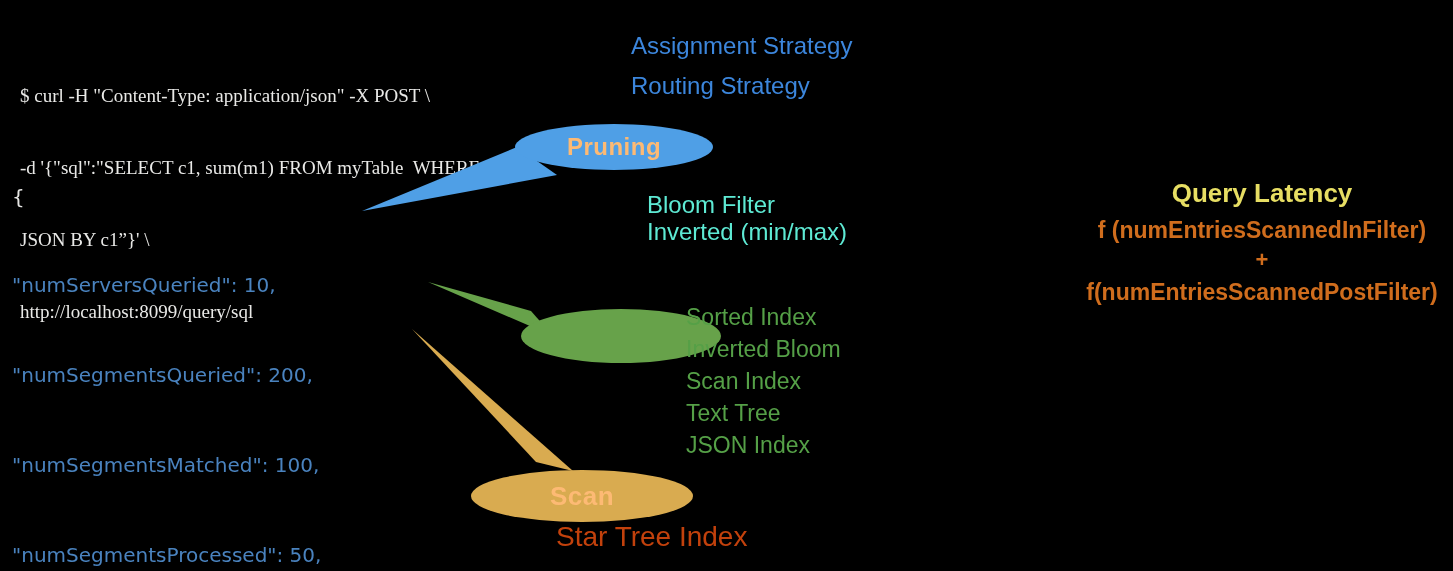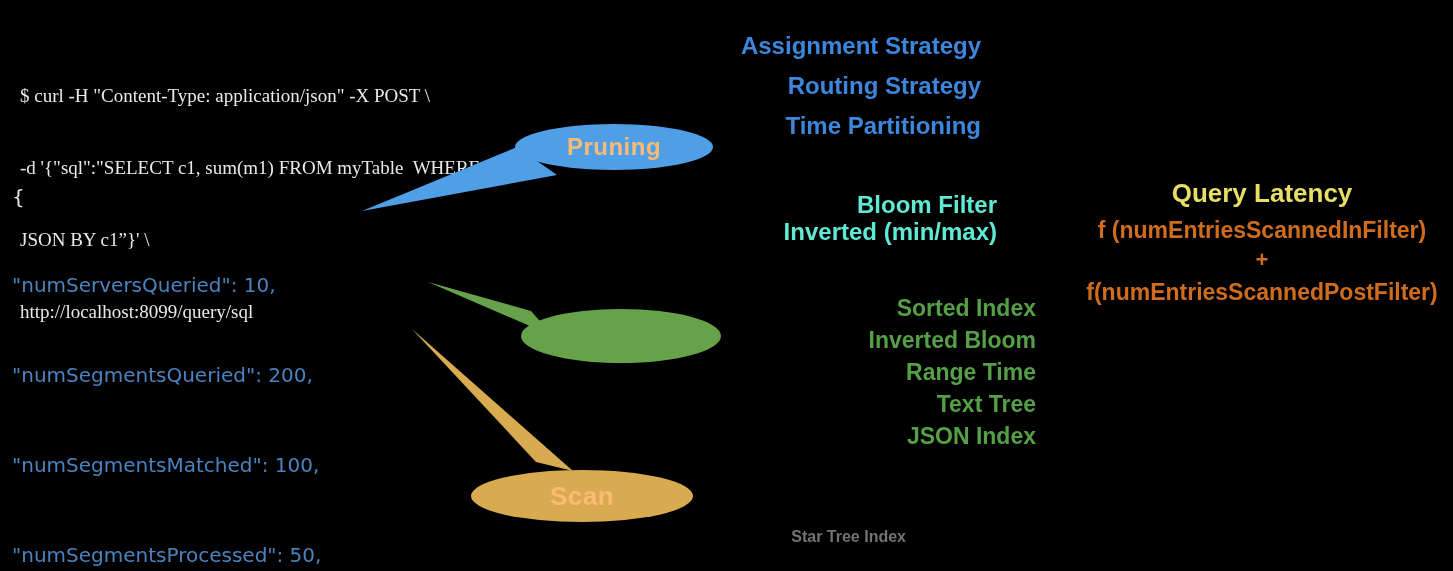--- a/index.html
+++ b/index.html
@@ -27,26 +27,26 @@
   
   .overlay { position:absolute; left:0; top:0; pointer-events:none; }
   .bubble-label {
     position:absolute; width:200px; text-align:center;
     color:#fdba74; font-weight:bold; font-size:24px; line-height:32px;
     letter-spacing:.5px;
   }
   .bubble-label.scan { font-size:26px; }
   
   .headline {
-    position:absolute; width:350px; text-align:right; font-weight:bold;
+    position:absolute; width:350px; text-align:left; font-weight:normal;
   }
   .blue-list-1 { left:631px; top:26px;  color:#3c86dc; font-size:24px; line-height:40px; }
   .blue-list-2 { left:647px; top:191px; color:#5eead4; font-size:24px; line-height:27px; }
-  .green-list  { left:686px; top:292px; color:#55a047; font-size:23px; line-height:32px; }
-  .star-tree   { left:556px; top:523px; color:#737373; font-size:16px; line-height:28px; }
+  .green-list  { left:686px; top:301px; color:#55a047; font-size:23px; line-height:32px; }
+  .star-tree   { left:556px; top:523px; color:#c2410c; font-size:28px; line-height:28px; }
   
   .latency-block {
     position:absolute; left:1062px; top:178px; width:400px;
     text-align:center; font-weight:bold;
   }
   .latency-title { color:#e7de63; font-size:26px; line-height:30px; margin-bottom:8px; }
   .latency-term  { color:#d06d1d; font-size:23px; line-height:28px; }
   .latency-plus  { color:#d06d1d; font-size:22px; line-height:24px; margin:4px 0 6px; }
 </style>
 </head>
@@ -89,31 +89,30 @@
       <ellipse cx="582" cy="496" rx="111" ry="26" fill="#d9ab50"></ellipse>
     </g>
   </svg>
 
   <div class="bubble-label" style="left:514px; top:131px;">Pruning</div>
   <div class="bubble-label scan" style="left:482px; top:480px;">Scan</div>
 
   <div class="headline blue-list-1">
     <div class="list-item">Assignment Strategy</div>
     <div class="list-item">Routing Strategy</div>
-    <div class="list-item">Time Partitioning</div>
   </div>
   <div class="headline blue-list-2">
     <div class="list-item">Bloom Filter</div>
     <div class="list-item">Inverted (min/max)</div>
   </div>
 
   <div class="headline green-list">
     <div class="list-item">Sorted Index</div>
     <div class="list-item">Inverted Bloom</div>
-    <div class="list-item">Range Time</div>
+    <div class="list-item">Scan Index</div>
     <div class="list-item">Text Tree</div>
     <div class="list-item">JSON Index</div>
   </div>
 
   <div class="headline star-tree">Star Tree Index</div>
 
   <div class="latency-block">
     <div class="latency-title">Query Latency</div>
     <div class="latency-term">f (numEntriesScannedInFilter)</div>
     <div class="latency-plus">+</div>

